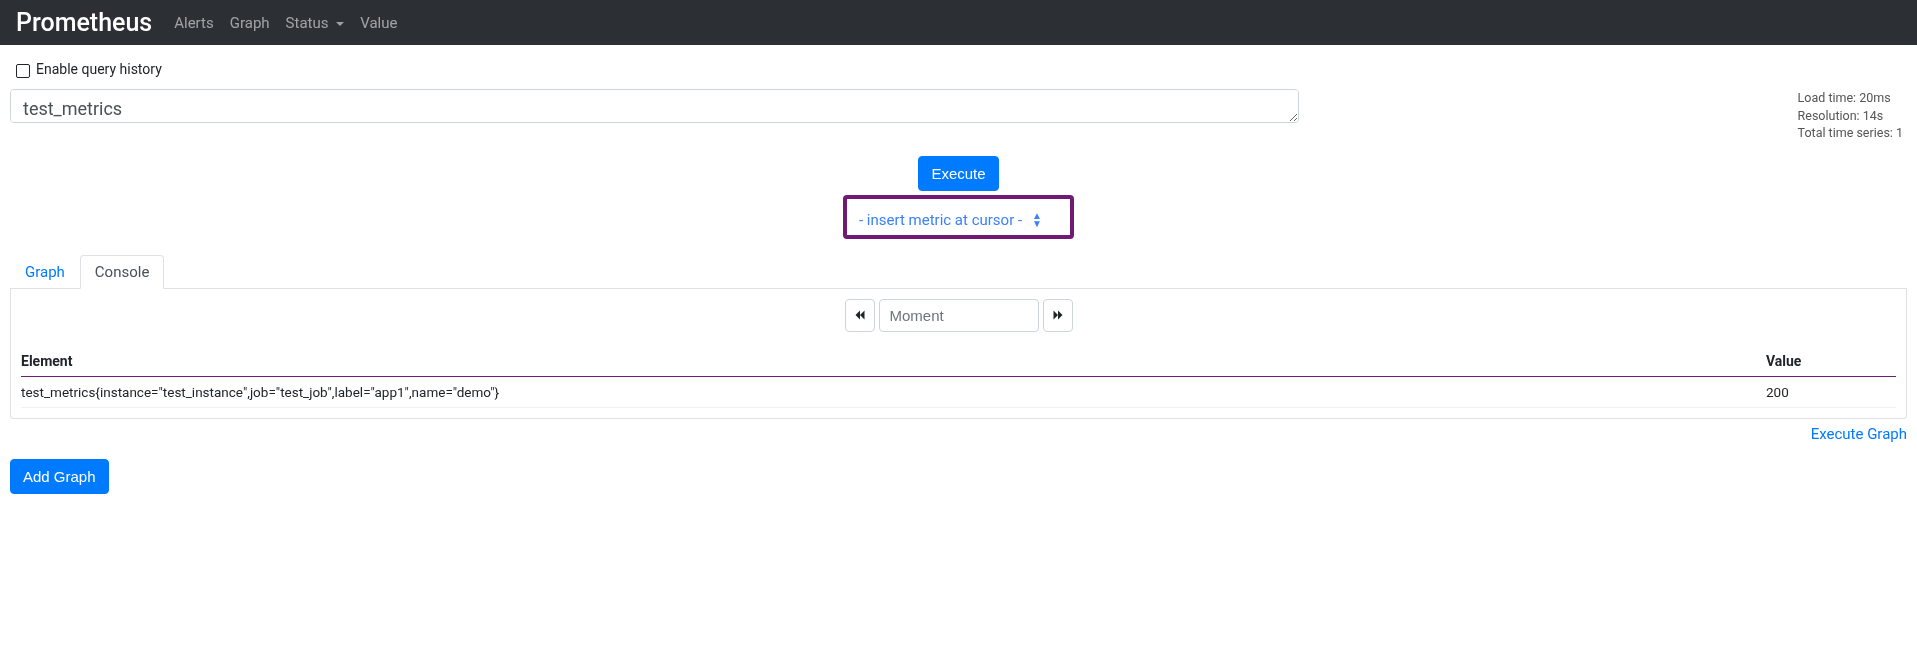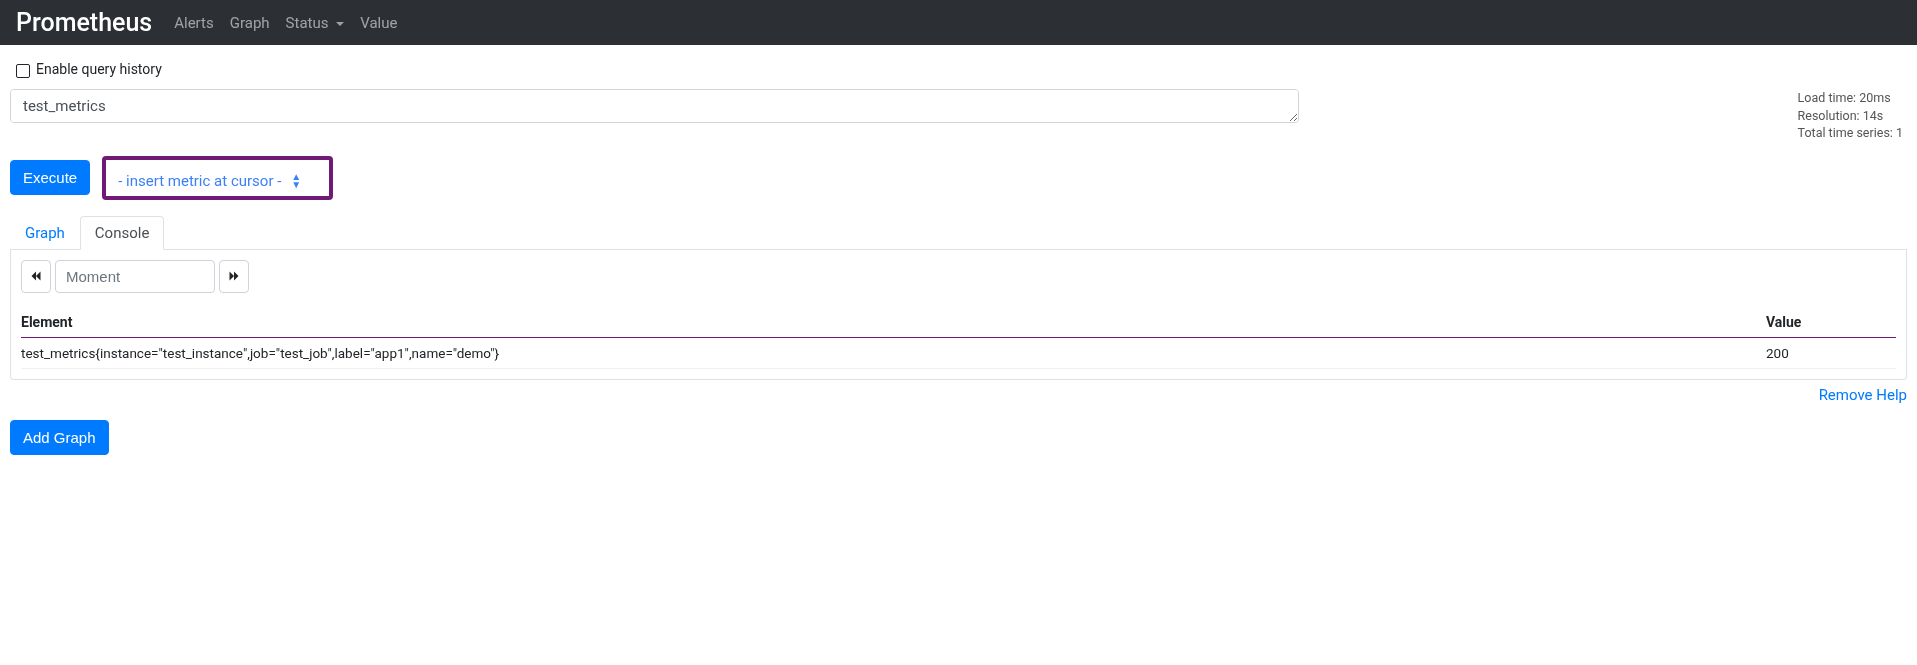--- a/index.html
+++ b/index.html
@@ -13,39 +13,39 @@
   .caret { display:inline-block; margin-left:4px; vertical-align:middle; border-top:4px solid; border-right:4px solid transparent; border-left:4px solid transparent; }
 
   
   .container-fluid { padding:10px; }
   .history-row { margin:6px 0 8px 2px; display:flex; }
   .history-row input[type=checkbox] { margin-right:6px; width:14px; height:14px; border:1.5px solid #212529; border-radius:2px; appearance:none; }
   .history-label { font-size:14px; }
 
   .query-row { display:flex; align-items:flex-start; }
   .expression { flex:0 0 auto; width:1289px; margin-right:6px; }
-  .expression textarea { width:100%; min-height:34px; height:34px; padding:6px 12px; font-size:15px; line-height:1.4; color:#495057; border:1px solid #ced4da; border-radius:4px; resize:both; overflow:auto; font-family:inherit; }
+  .expression textarea { width:100%; min-height:34px; height:34px; padding:6px 12px; font-size:18px; line-height:1.4; color:#495057; border:1px solid #ced4da; border-radius:4px; resize:both; overflow:auto; font-family:inherit; }
   .query-stats { margin-left:auto; text-align:left; font-size:12.5px; color:#555; line-height:1.4; padding-right:4px; }
   .query-stats div { white-space:nowrap; }
 
-  .controls-row { margin-top:14px; display:flex; align-items:center; gap:12px; }
+  .controls-row { margin-top:14px; display:flex; align-items:center; gap:4px;flex-direction:column; }
   .btn { display:inline-block; padding:6px 12px; font-size:15px; line-height:1.4; border-radius:4px; border:1px solid transparent; cursor:pointer; }
   .btn-primary { background:#007bff; border-color:#007bff; color:#fff; }
   .metric-select { border:4px solid #701a75; border-radius:4px; padding:12px 28px 6px 12px; font-size:15px; background:#fff; color:#3b82f6; position:relative; display:flex; align-items:center; gap:6px; }
   .metric-select .updown { font-size:10px; line-height:8px; display:flex; flex-direction:column; margin-left:4px;}
   .metric-select .updown span { display:block; }
 
   
   .tabs { margin-top:16px; border-bottom:1px solid #dee2e6; display:flex; }
   .tab { padding:7px 14px; border:1px solid transparent; border-top-left-radius:4px; border-top-right-radius:4px; margin-bottom:-1px; cursor:pointer; color:#007bff; font-size:15px; }
   .tab.active { color:#495057; background:#fff; border-color:#dee2e6 #dee2e6 #fff; }
 
   
   .panel { border:1px solid #dee2e6; border-top:none; border-radius:0 0 4px 4px; padding:10px; }
-  .moment-row { display:flex; gap:4px; }
+  .moment-row { display:flex; gap:4px;justify-content:center; }
   .step-btn { border:1px solid #ced4da; background:#fff; border-radius:4px; width:30px; height:33px; display:flex; align-items:center; justify-content:center; cursor:pointer; }
   .step-btn svg { width:12px; height:12px; fill:#212529; }
   .moment-input { border:1px solid #ced4da; border-radius:4px; height:33px; padding:4px 10px; width:160px; font-size:15px; color:#495057; }
   .moment-input::placeholder { color:#6c757d; }
 
   .results-table { width:100%; border-collapse:collapse; margin-top:14px; }
   .results-table thead th { text-align:left; font-weight:700; padding:7px 8px 7px 0; border-bottom:1px solid #701a75; font-size:14px; }
   .results-table thead th:last-child { width:130px; }
   .results-table tbody td { padding:7px 8px 7px 0; font-size:13.5px; vertical-align:top; border-bottom:1px solid #f1f1f1; }
   .results-table tbody td:first-child { word-break:break-all; }
@@ -128,20 +128,20 @@
       <tbody>
         <tr>
           <td>test_metrics{instance="test_instance",job="test_job",label="app1",name="demo"}</td>
           <td>200</td>
         </tr>
       </tbody>
     </table>
   </div>
 
   <div class="remove-row">
-    <a class="remove-link">Remove Help</a>
+    <a class="remove-link">Execute Graph</a>
   </div>
 
   <div class="add-graph-row">
     <button class="btn btn-primary">Add Graph</button>
   </div>
 
 </div>
 
 </body></html>

